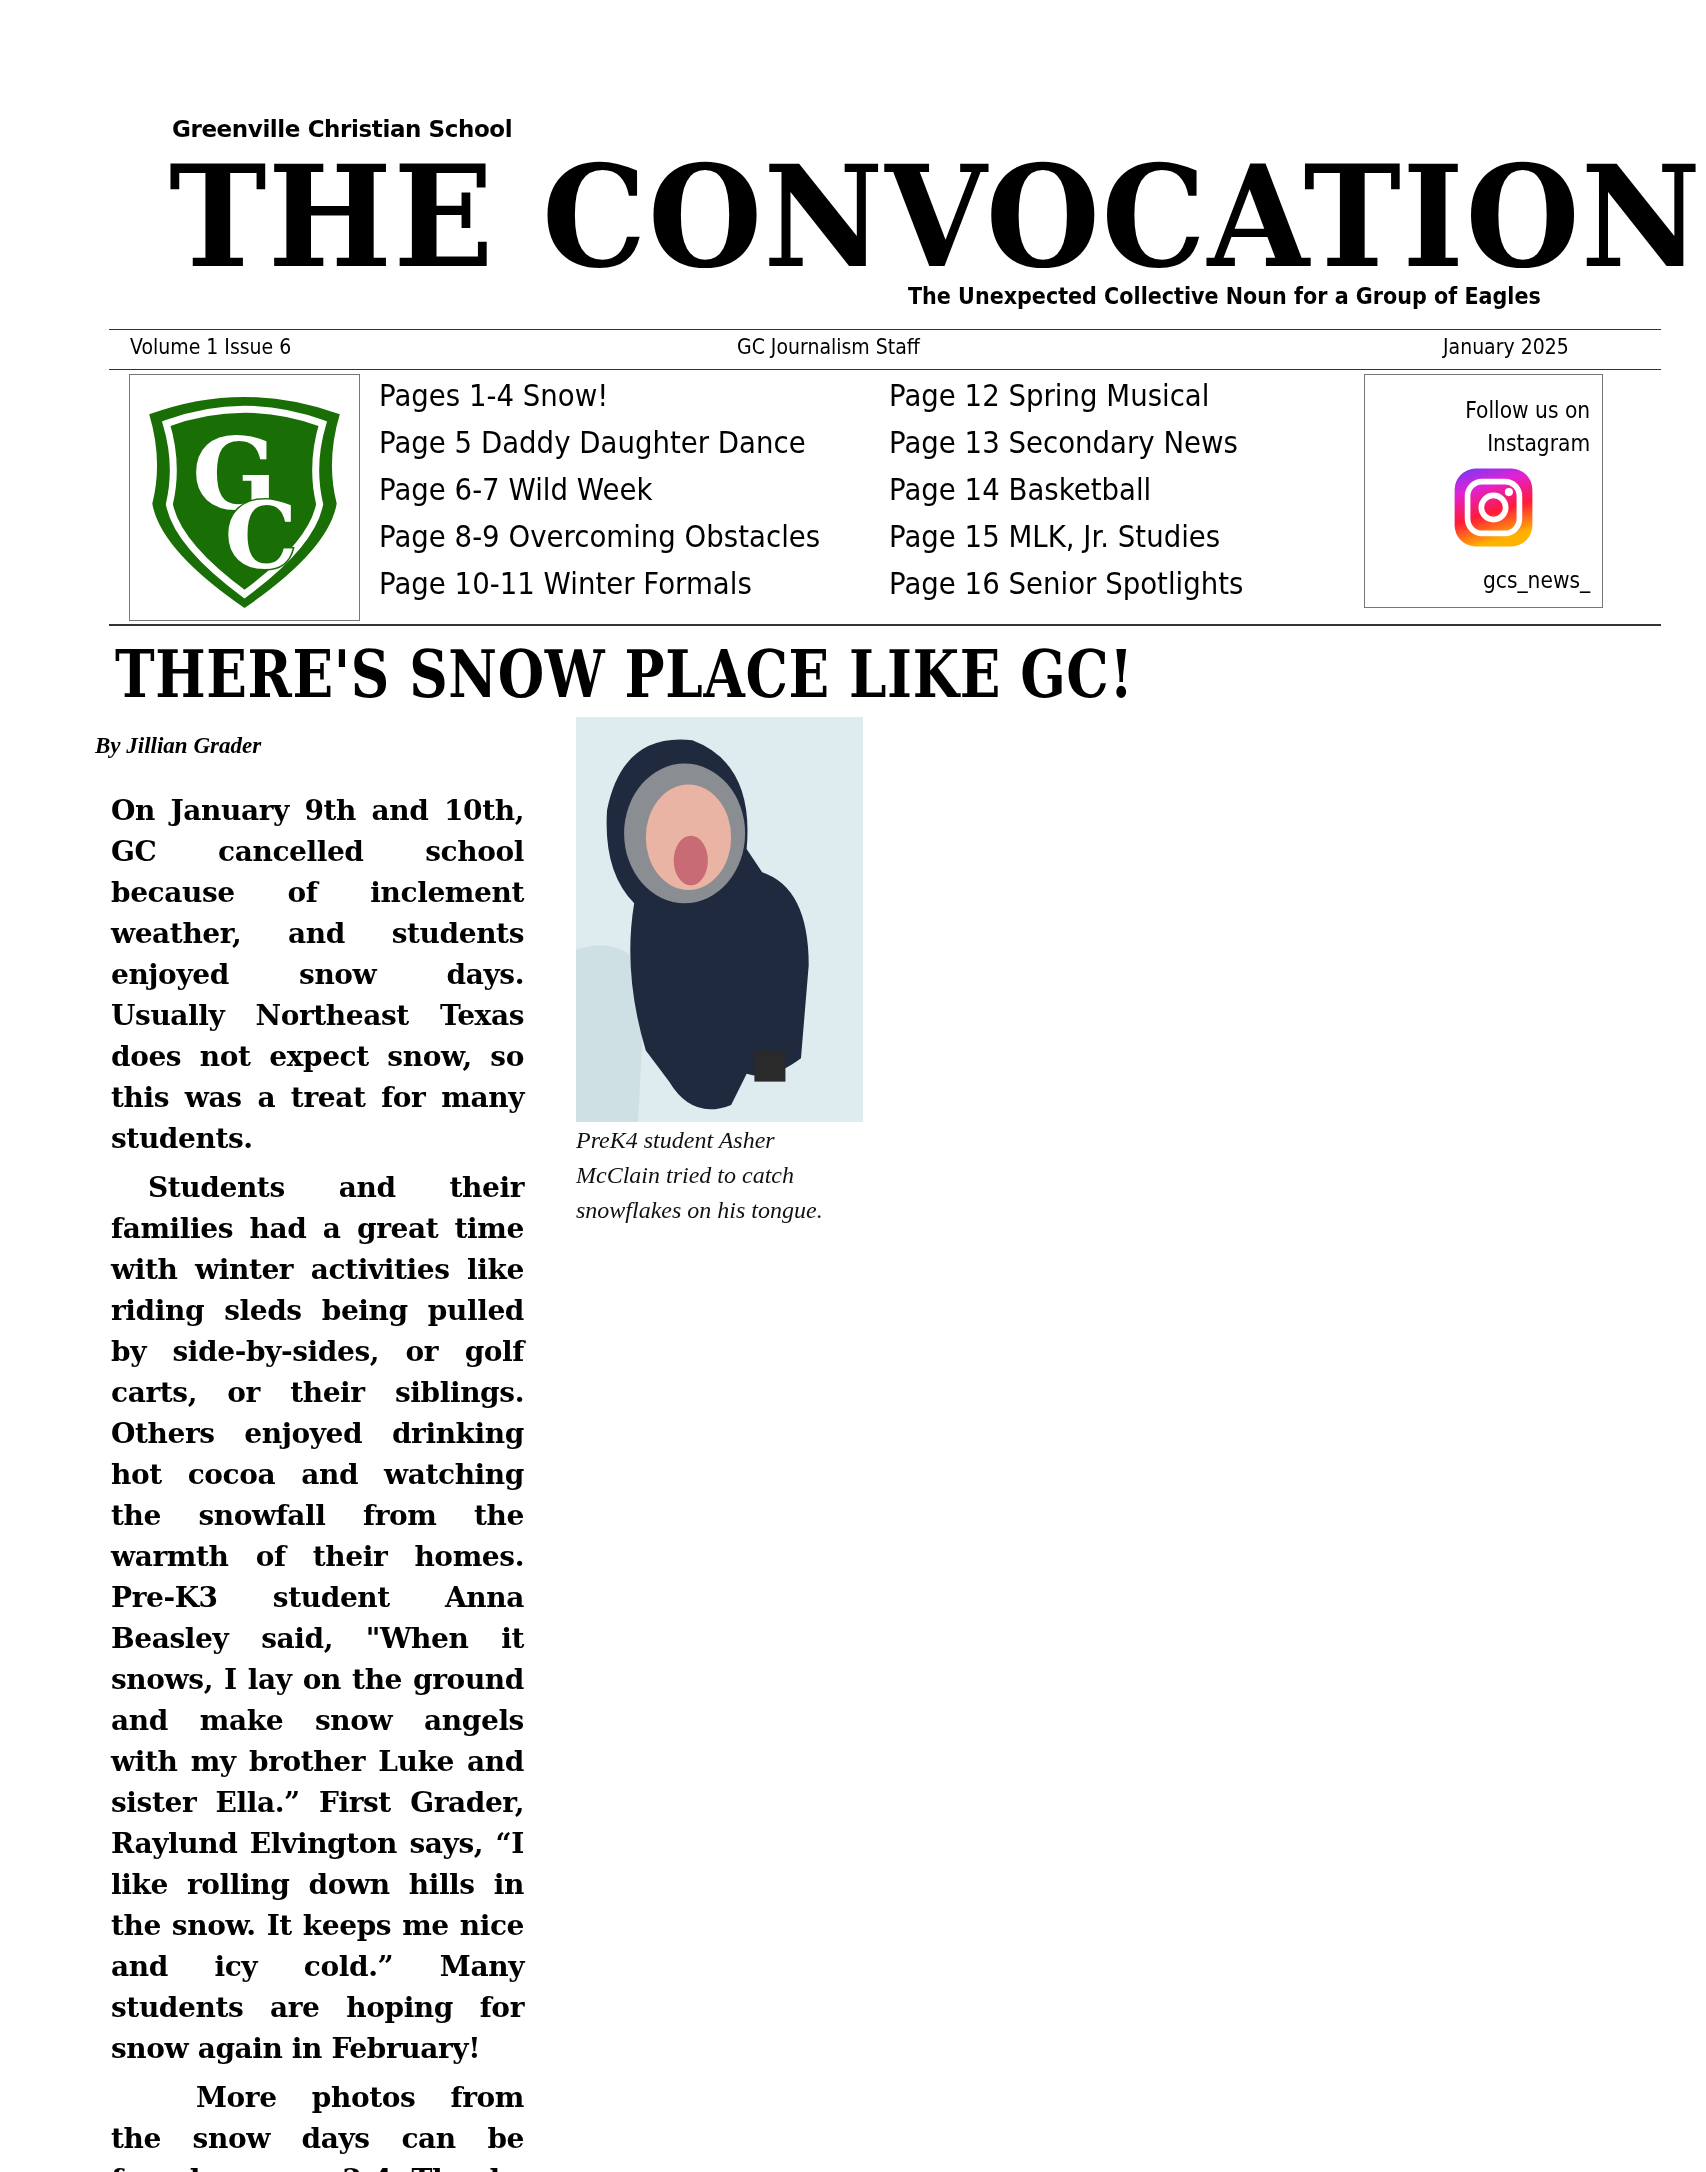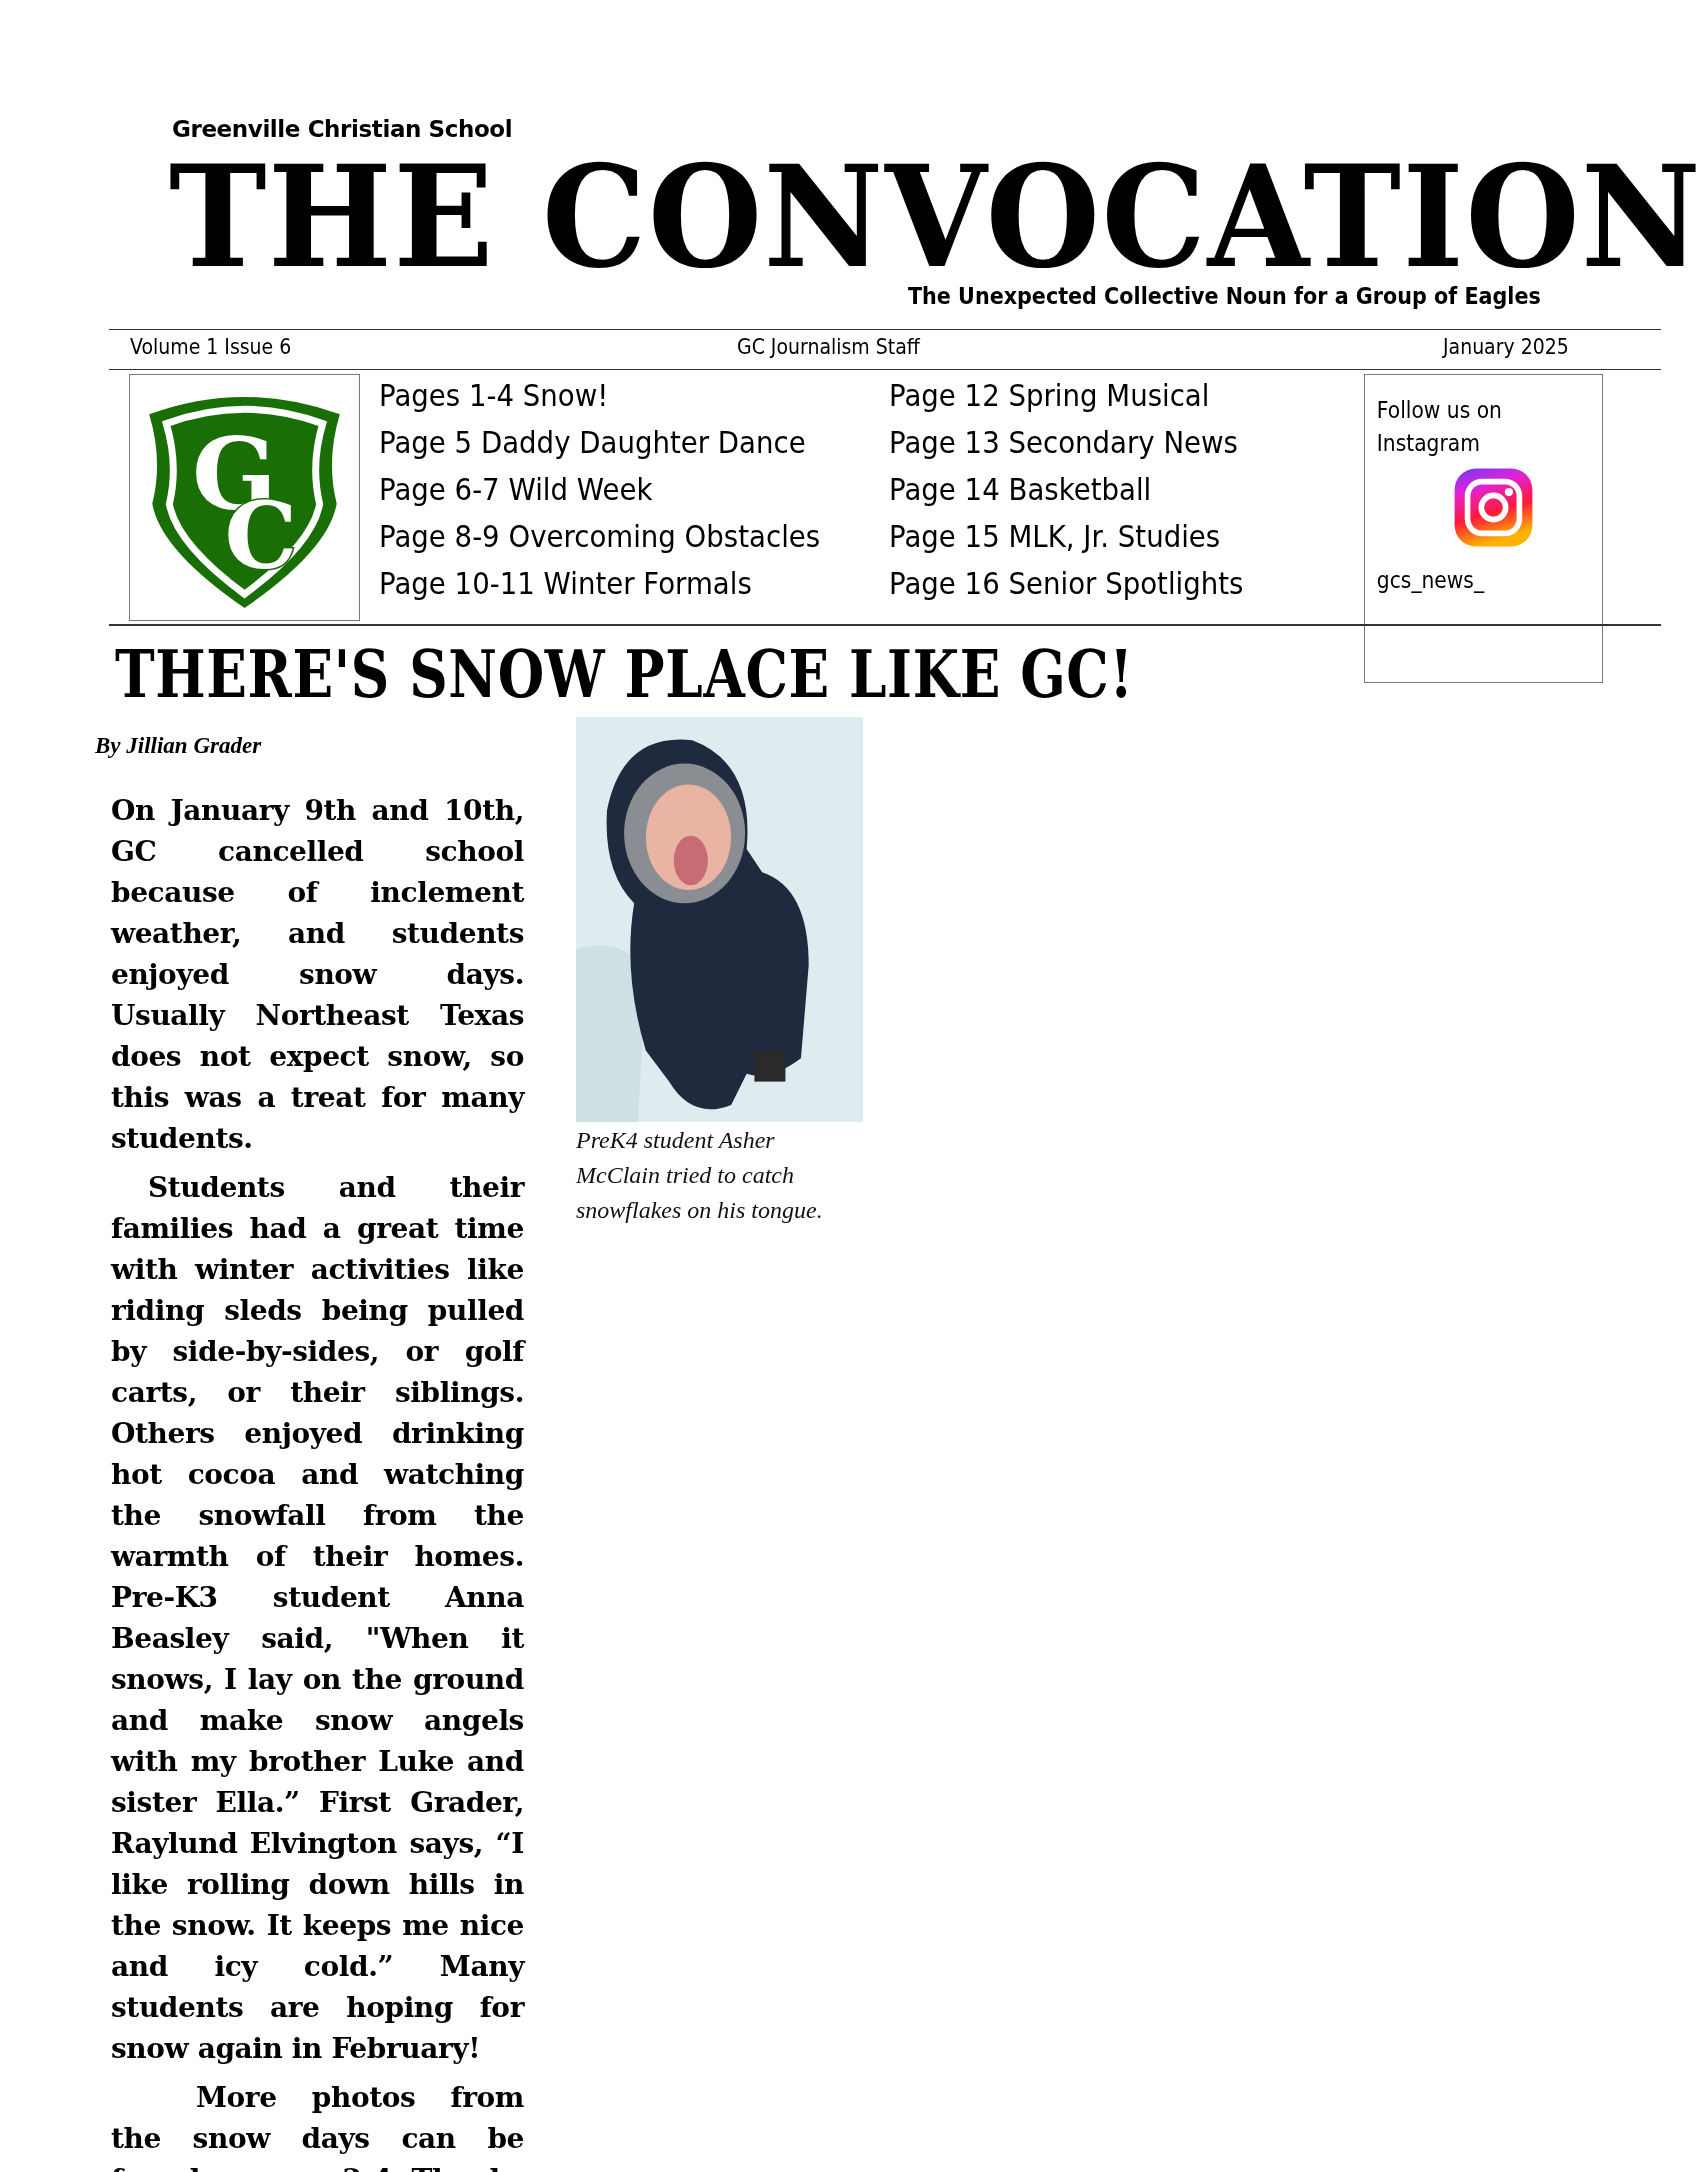--- a/index.html
+++ b/index.html
@@ -24,21 +24,21 @@
 
   
   .logo-box { left: 129px; top: 374px; width: 231px; height: 247px; border: 1.6px solid #777; background: #fff; display: flex; align-items: center; justify-content: center; }
 
   
   .toc { font-family: "DejaVu Sans", sans-serif; font-size: 30px; line-height: 47px; white-space: nowrap; transform: scaleX(0.92); transform-origin: left top; }
   .toc-left { left: 379px; top: 372px; }
   .toc-right { left: 889px; top: 372px; }
 
   
-  .insta-box { left: 1364px; top: 374px; width: 239px; height: 309px; border: 1.6px solid #777; text-align: left; font-family: "DejaVu Sans", sans-serif; font-size: 22.5px; }
+  .insta-box { left: 1364px; top: 374px; width: 239px; height: 234px; border: 1.6px solid #777; text-align: right; font-family: "DejaVu Sans", sans-serif; font-size: 22.5px; }
   .insta-follow { position: absolute; left: 0; width: 100%; top: 18.6px; line-height: 33px; transform: scaleX(0.9); }
   .insta-icon { position: absolute; left: 88px; top: 92px; width: 81px; height: 81px; }
   .insta-handle { position: absolute; left: 0; width: 100%; top: 192px; transform: scaleX(0.9); }
 
   
   .headline { left: 115px; top: 642px; font-family: "DejaVu Serif", serif; font-weight: bold; font-size: 65px; line-height: 1; white-space: nowrap; transform: scaleX(0.82); transform-origin: left top; letter-spacing: 0.8px; }
   .byline { left: 95px; top: 733px; font-family: "Liberation Serif", serif; font-style: italic; font-weight: bold; font-size: 23px; }
 
   
   .article { left: 103px; top: 782px; width: 429px; font-family: "DejaVu Serif", serif; font-weight: bold; font-size: 28px; line-height: 41px; text-align: justify; letter-spacing: -0.4px; }

